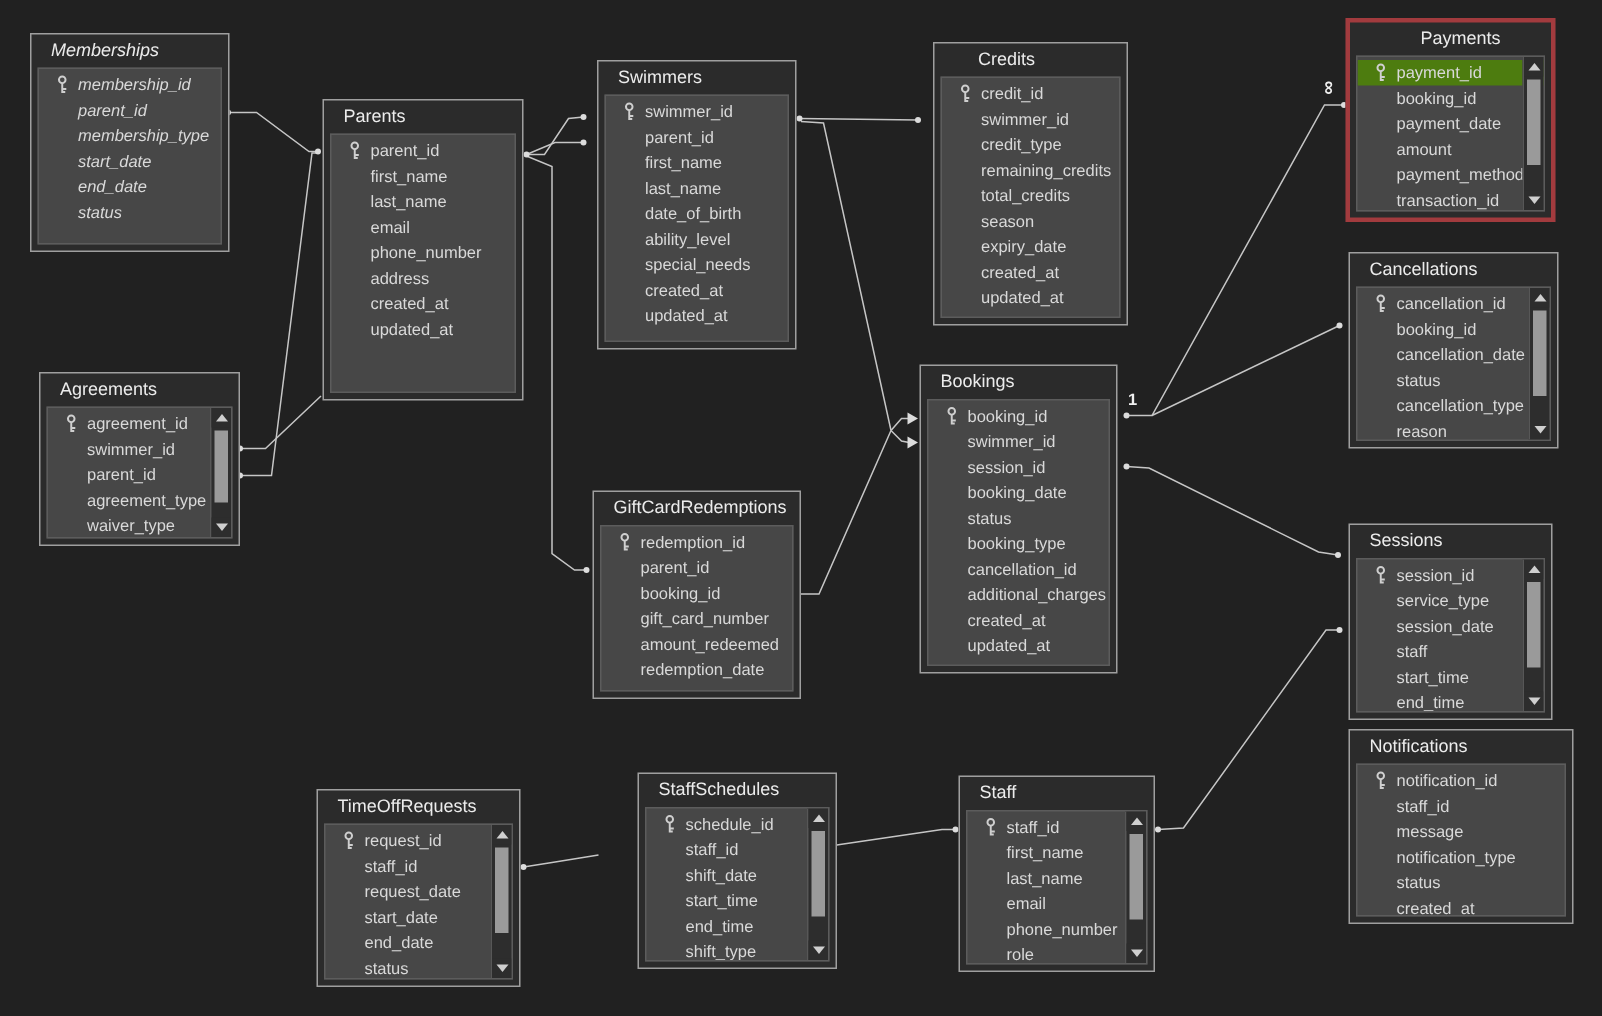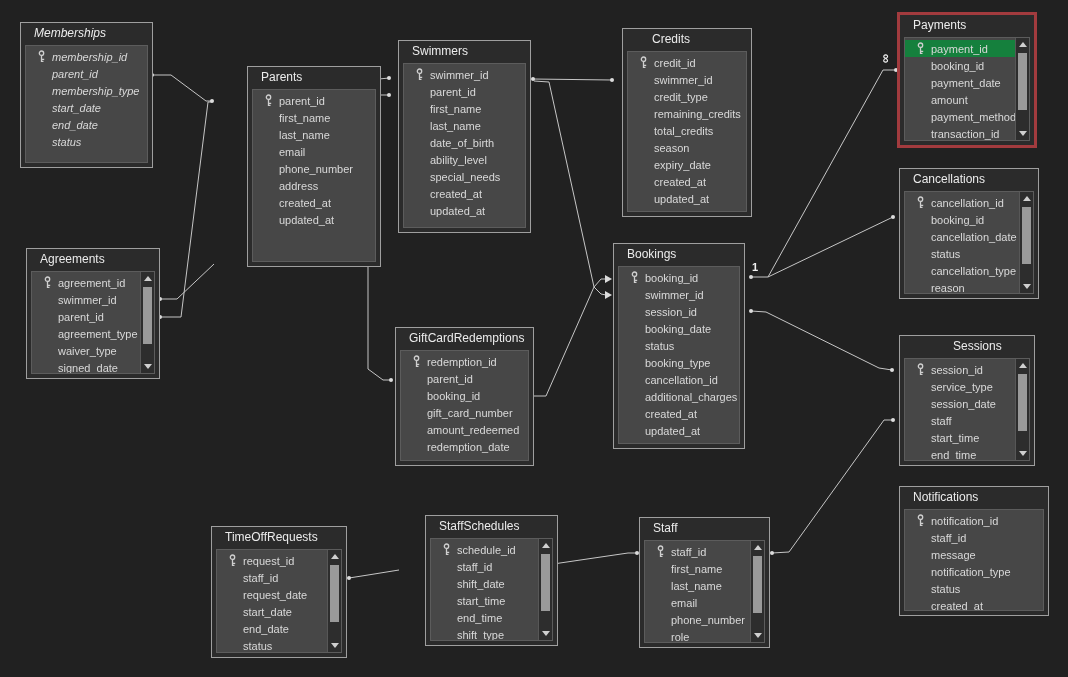--- a/index.html
+++ b/index.html
@@ -10,64 +10,64 @@
   }
   
   #lines{position:absolute;left:0;top:0;z-index:1;}
   
   .tbox{
     position:absolute;z-index:2;
     background:#2b2b2b;
     border:1px solid #9f9f9f;
     box-sizing:border-box;
   }
-  .tbox.selected{border:3px solid #a23b3e;}
+  .tbox.selected{border:3px solid #a23b3e;padding-left:34px;}
   .ttitle{
     height:21px;line-height:21px;padding-left:13px;
     font-size:12px;color:#ececec;
     white-space:nowrap;overflow:hidden;
   }
   .tbody{
     position:absolute;left:4px;right:4px;top:22px;bottom:4px;
     background:#474747;border:1px solid #5c5c5c;
     box-sizing:border-box;overflow:hidden;padding-top:2px;
   }
   .trow{
     display:flex;align-items:center;height:17px;
     padding-left:5px;white-space:nowrap;overflow:hidden;
   }
-  .trow.rowsel{background:#15803d;}
+  .trow.rowsel{background:#4d7c0f;}
   .kcell{flex:0 0 21px;width:21px;display:flex;justify-content:center;align-items:center;}
   .fname{font-size:11px;color:#d9d9d9;}
   
   .sbar{position:absolute;top:0;right:0;bottom:0;width:13px;background:#2d2d2d;border-left:1px solid #575757;}
   .sbtn{position:absolute;left:0;right:0;height:13px;background:#2d2d2d;display:flex;align-items:center;justify-content:center;}
   .sbtn.top{top:0;}
   .sbtn.bot{bottom:0;}
   .tri{width:0;height:0;border-left:4px solid transparent;border-right:4px solid transparent;}
   .tri.up{border-bottom:5px solid #cfcfcf;}
   .tri.down{border-top:5px solid #cfcfcf;}
   .sthumb{position:absolute;left:2px;right:2px;top:15px;height:56%;background:#9a9a9a;}
   
   .card-label{
     position:absolute;z-index:3;color:#f0f0f0;
     font-size:11px;font-weight:bold;line-height:11px;
   }
   .card-label.many{transform:rotate(90deg);font-size:13px;}
   
   .t-memberships        {left:20px;  top:22px;  width:133px; height:146px;font-style:italic;}
-  .t-parents            {left:215px; top:66px;  width:134px; height:201px;margin-left:32px;}
-  .t-agreements         {left:26px;  top:248px; width:134px; height:131px;}
+  .t-parents            {left:215px; top:66px;  width:134px; height:201px;}
+  .t-agreements         {left:26px;  top:248px; width:134px; height:116px;}
   .t-swimmers           {left:398px; top:40px;  width:133px; height:193px;}
   .t-giftcardredemptions{left:395px; top:327px; width:139px; height:139px;}
   .t-credits            {left:622px; top:28px;  width:130px; height:189px;padding-left:16px;}
   .t-bookings           {left:613px; top:243px; width:132px; height:206px;}
   .t-payments           {left:897px; top:12px;  width:140px; height:136px;}
   .t-cancellations      {left:899px; top:168px; width:140px; height:131px;}
-  .t-sessions           {left:899px; top:335px; width:136px; height:131px;padding-left:40px;}
+  .t-sessions           {left:899px; top:349px; width:136px; height:131px;}
   .t-notifications      {left:899px; top:486px; width:150px; height:130px;}
   .t-timeoffrequests    {left:211px; top:526px; width:136px; height:132px;}
   .t-staffschedules     {left:401px; top:515px; width:133px; height:131px;margin-left:24px;}
   .t-staff              {left:639px; top:517px; width:131px; height:131px;}
 </style>
 </head>
 <body>
 
 <svg id="lines" width="1068" height="677" viewBox="0 0 1068 677">
   <g stroke="#c6c6c6" stroke-width="1" fill="none">

